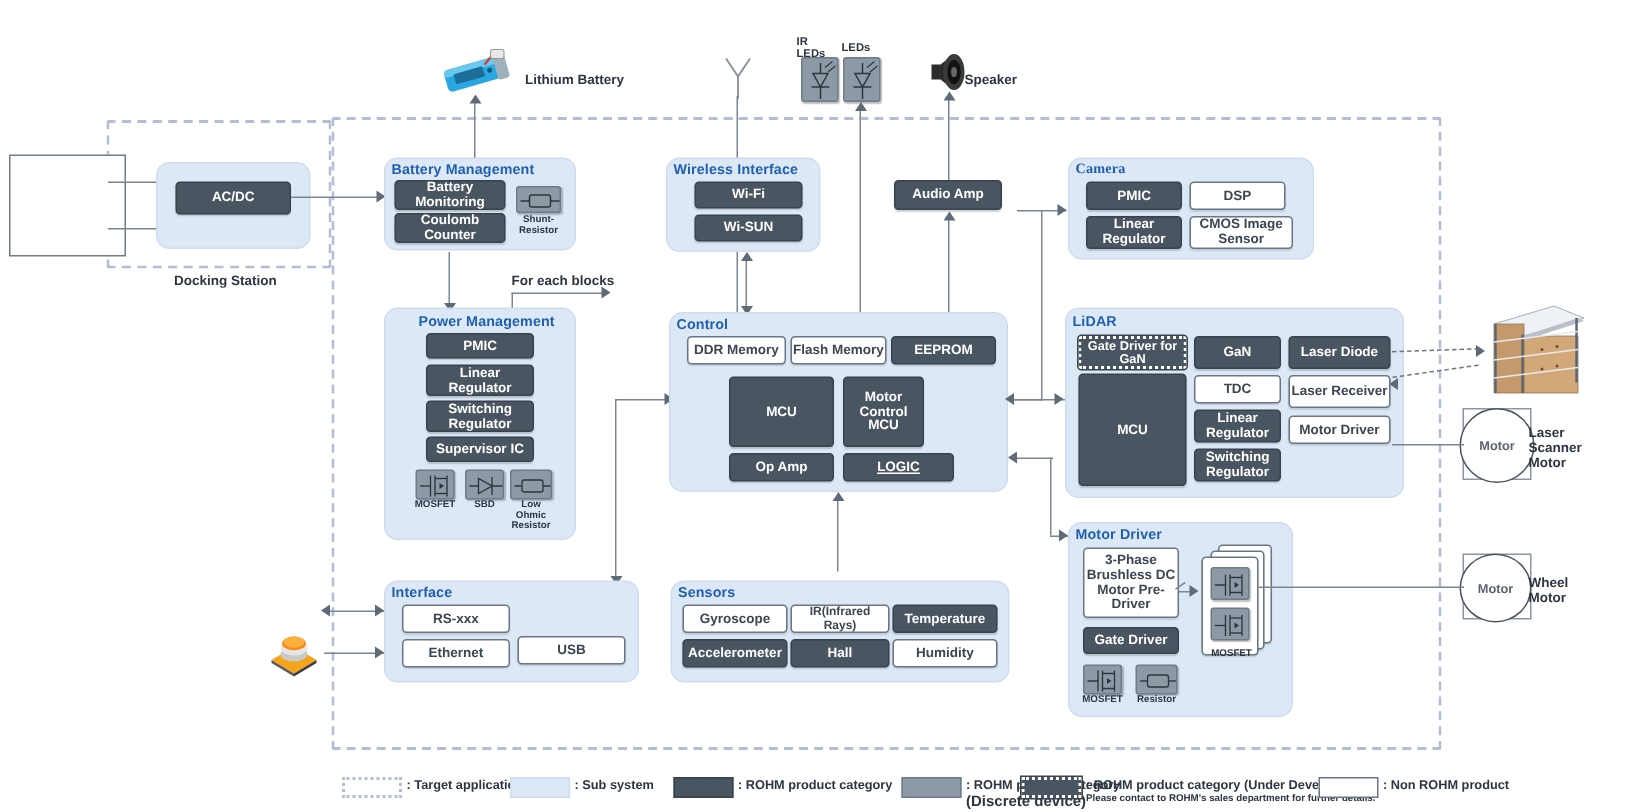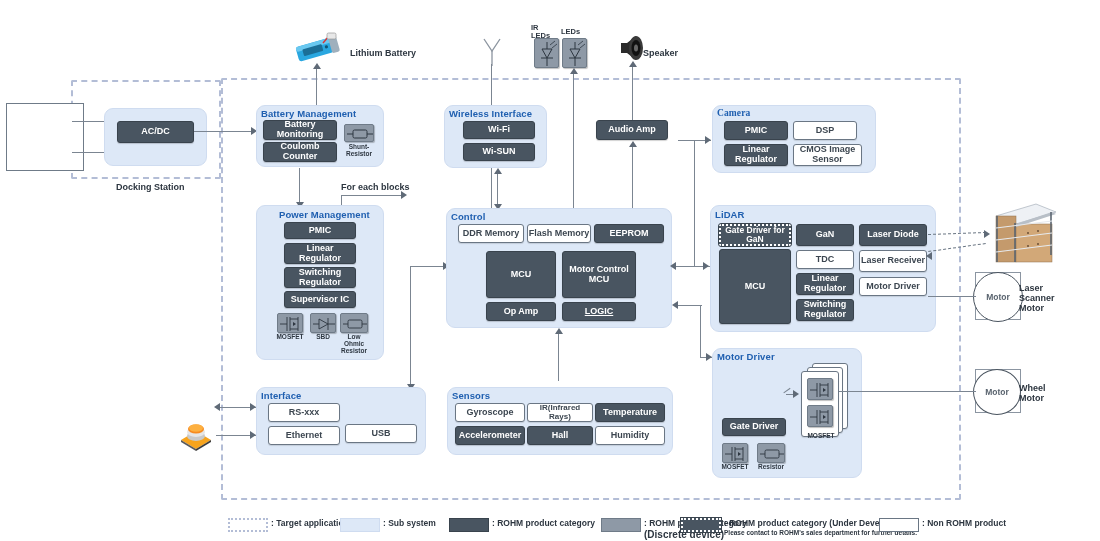--- a/index.html
+++ b/index.html
@@ -337,21 +337,21 @@
   <div class="ln lnv" style="left:497px;top:173px;height:33px;"></div>
   <div class="arrow ar-u" style="left:494px;top:168px;"></div>
   <div class="arrow ar-d" style="left:494px;top:204px;"></div>
 
   <div class="subsys" style="left:446px;top:208px;width:226px;height:120px;"></div>
   <div class="subsys-title" style="left:451px;top:211px;">Control</div>
   <div class="nonrohm" style="left:458px;top:224px;width:66px;height:19px;">DDR Memory</div>
   <div class="nonrohm" style="left:527px;top:224px;width:64px;height:19px;">Flash Memory</div>
   <div class="rohm" style="left:594px;top:224px;width:70px;height:19px;">EEPROM</div>
   <div class="rohm" style="left:486px;top:251px;width:70px;height:47px;">MCU</div>
-  <div class="rohm" style="left:562px;top:251px;width:74px;height:47px;">Motor Control
+  <div class="rohm" style="left:562px;top:251px;width:54px;height:47px;">Motor Control
 MCU</div>
   <div class="rohm" style="left:486px;top:302px;width:70px;height:19px;">Op Amp</div>
   <div class="rohm" style="left:562px;top:302px;width:74px;height:19px;text-decoration:underline;">LOGIC</div>
 
   <div class="ln lnv" style="left:558px;top:333px;height:48px;"></div>
   <div class="arrow ar-u" style="left:555px;top:328px;"></div>
 
   <div class="subsys" style="left:712px;top:105px;width:164px;height:68px;"></div>
   <div class="subsys-title" style="left:717px;top:108px;font-family:Liberation Serif, serif;">Camera</div>
   <div class="rohm" style="left:724px;top:121px;width:64px;height:19px;">PMIC</div>
@@ -381,20 +381,24 @@
 Regulator</div>
   <div class="nonrohm" style="left:859px;top:277px;width:68px;height:19px;">Motor Driver</div>
   <div class="rohm" style="left:796px;top:299px;width:58px;height:22px;">Switching
 Regulator</div>
 
   <div class="ln lnh" style="left:676px;top:266px;width:34px;"></div>
   <div class="arrow ar-r" style="left:703px;top:262px;"></div>
 
   <div class="subsys" style="left:712px;top:348px;width:150px;height:130px;"></div>
   <div class="subsys-title" style="left:717px;top:351px;">Motor Driver</div>
+  <div class="nonrohm" style="left:722px;top:365px;width:64px;height:47px;">3-Phase
+Brushless
+DC Motor
+Pre-Driver</div>
   <div class="rohm" style="left:722px;top:418px;width:64px;height:18px;">Gate Driver</div>
   <div class="discrete" style="left:722px;top:443px;width:26px;height:20px;">
     <svg width="26" height="20" viewBox="0 0 26 20">
       <line x1="2" y1="10" x2="9" y2="10" stroke="#2d3640" stroke-width=".9"></line>
       <line x1="9" y1="3" x2="9" y2="17" stroke="#2d3640" stroke-width=".9"></line>
       <line x1="12" y1="3" x2="12" y2="17" stroke="#2d3640" stroke-width=".9"></line>
       <line x1="12" y1="5" x2="20" y2="5" stroke="#2d3640" stroke-width=".9"></line>
       <line x1="12" y1="15" x2="20" y2="15" stroke="#2d3640" stroke-width=".9"></line>
       <line x1="20" y1="3" x2="20" y2="17" stroke="#2d3640" stroke-width=".9"></line>
       <path d="M15 8 l3 2 l-3 2 z" fill="#2d3640"></path>

